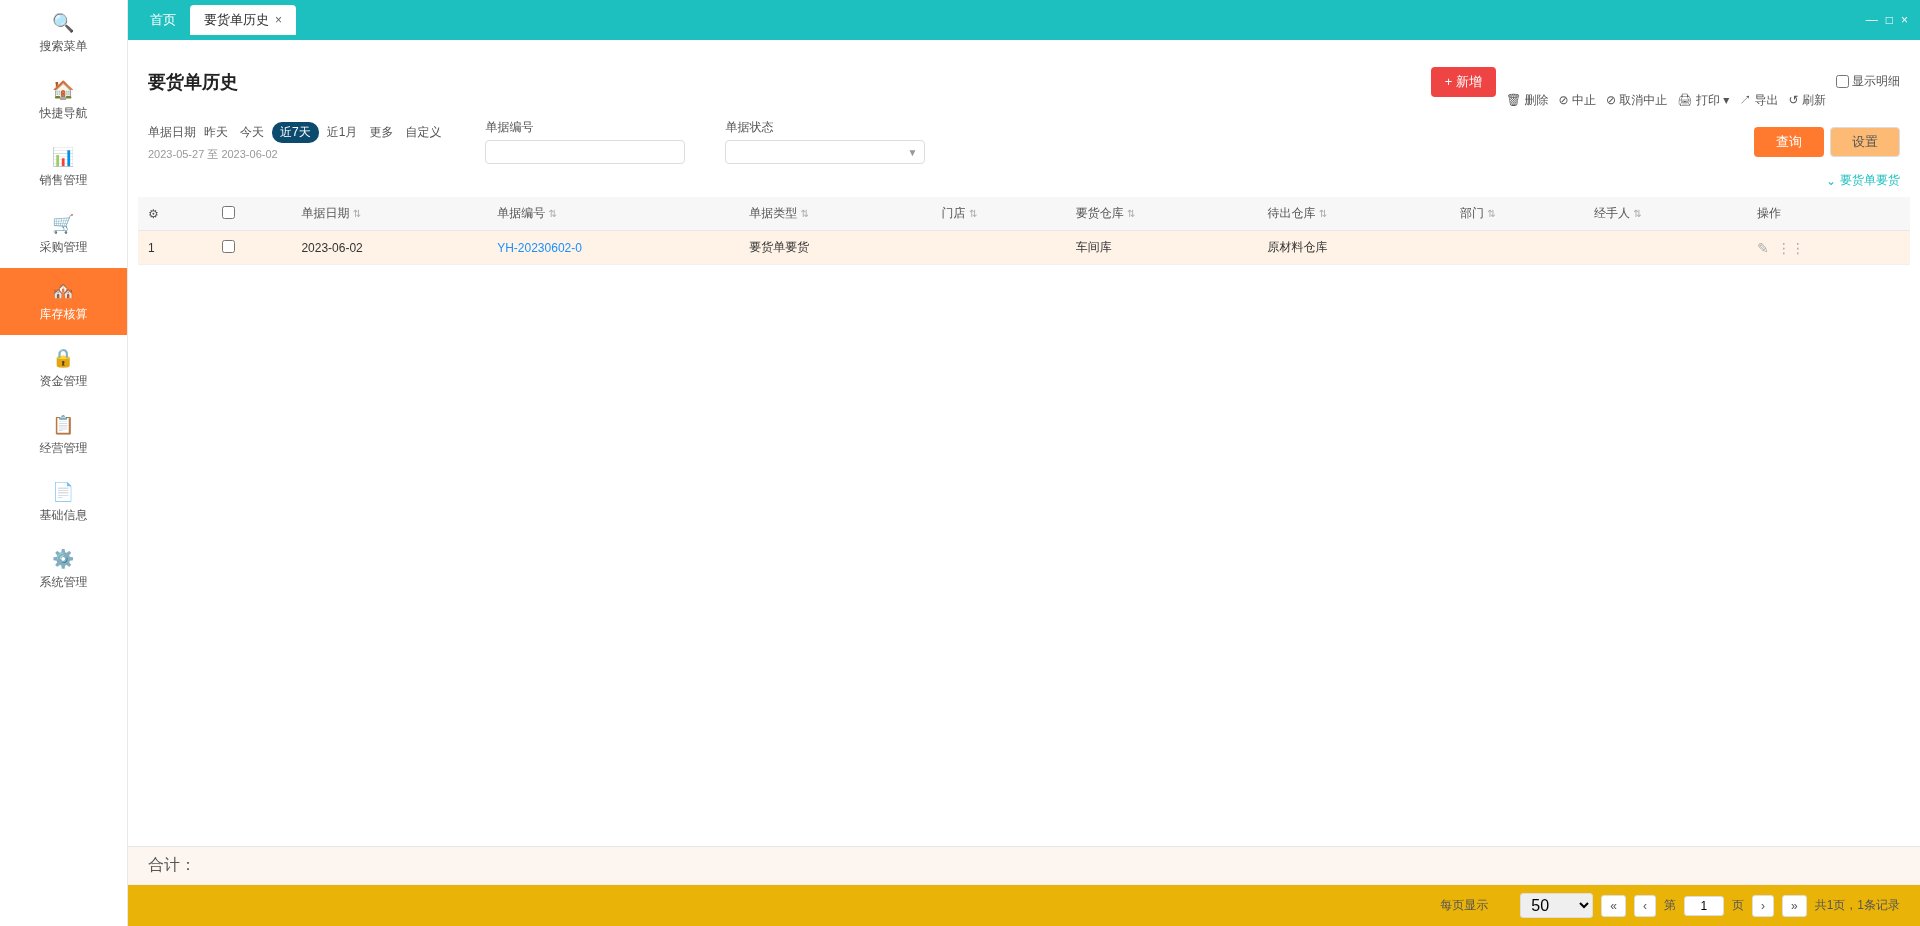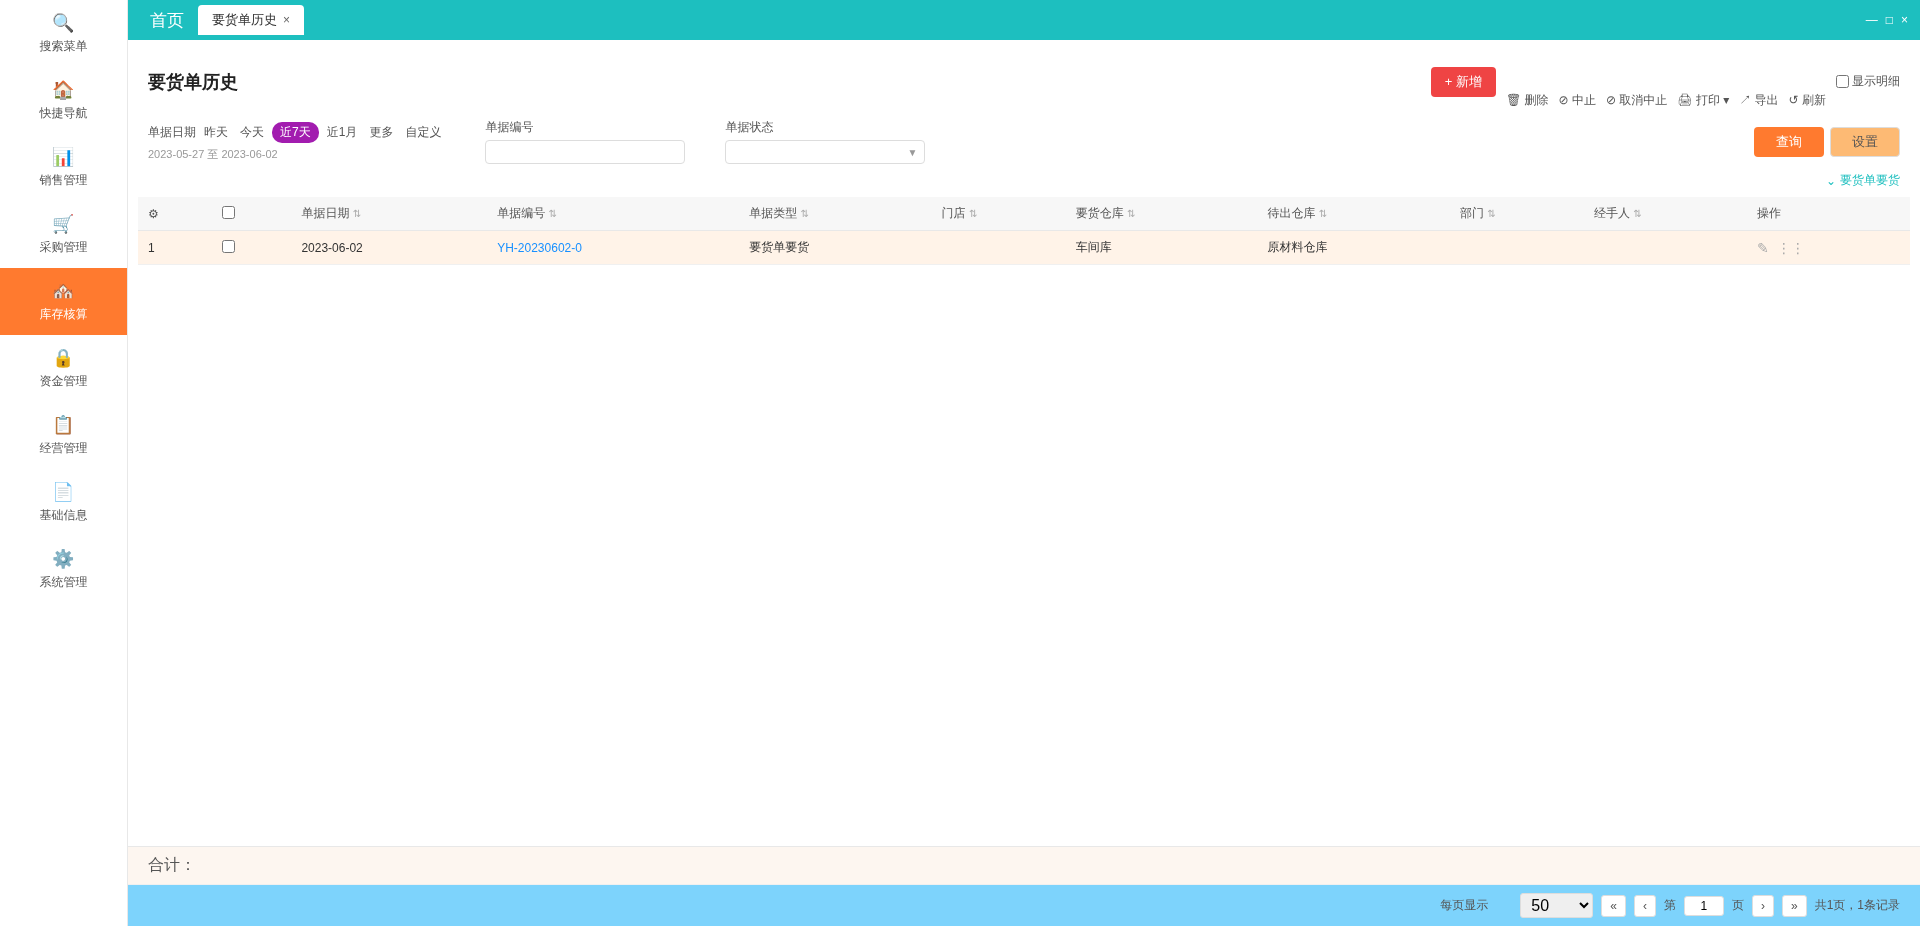--- a/index.html
+++ b/index.html
@@ -50,21 +50,21 @@
       padding: 6px 14px;
       font-size: 13px;
       color: #333;
       cursor: pointer;
       display: flex;
       align-items: center;
       gap: 6px;
     }
     .topbar-home {
       color: #fff;
-      font-size: 17px;
+      font-size: 13px;
       padding: 6px 10px;
       cursor: pointer;
     }
     .topbar-close {
       color: #666;
       cursor: pointer;
       font-size: 12px;
     }
     .topbar-actions {
       margin-left: auto;
@@ -162,21 +162,21 @@
       align-items: center;
       gap: 4px;
     }
     .date-btn {
       font-size: 12px;
       color: #555;
       cursor: pointer;
       padding: 2px 4px;
     }
     .date-btn.active {
-      background: #a21caf;
+      background: #0c4a6e;
       color: #fff;
       border-radius: 10px;
       padding: 2px 8px;
     }
     .date-range {
       font-size: 11px;
       color: #999;
     }
     .filter-input {
       border: 1px solid #ddd;
@@ -270,21 +270,21 @@
       border-top: 1px solid #e8e8e8;
       display: flex;
       align-items: center;
     }
     .pagination {
       padding: 8px 20px;
       display: flex;
       align-items: center;
       justify-content: flex-end;
       gap: 8px;
-      background: #7dd3fc;
+      background: #eab308;
       border-top: 1px solid #f0f0f0;
       font-size: 12px;
       color: #555;
     }
     .page-size-select {
       border: 1px solid #ddd;
       border-radius: 3px;
       padding: 2px 18px 2px 6px;
       font-size: 16px;
       outline: none;

